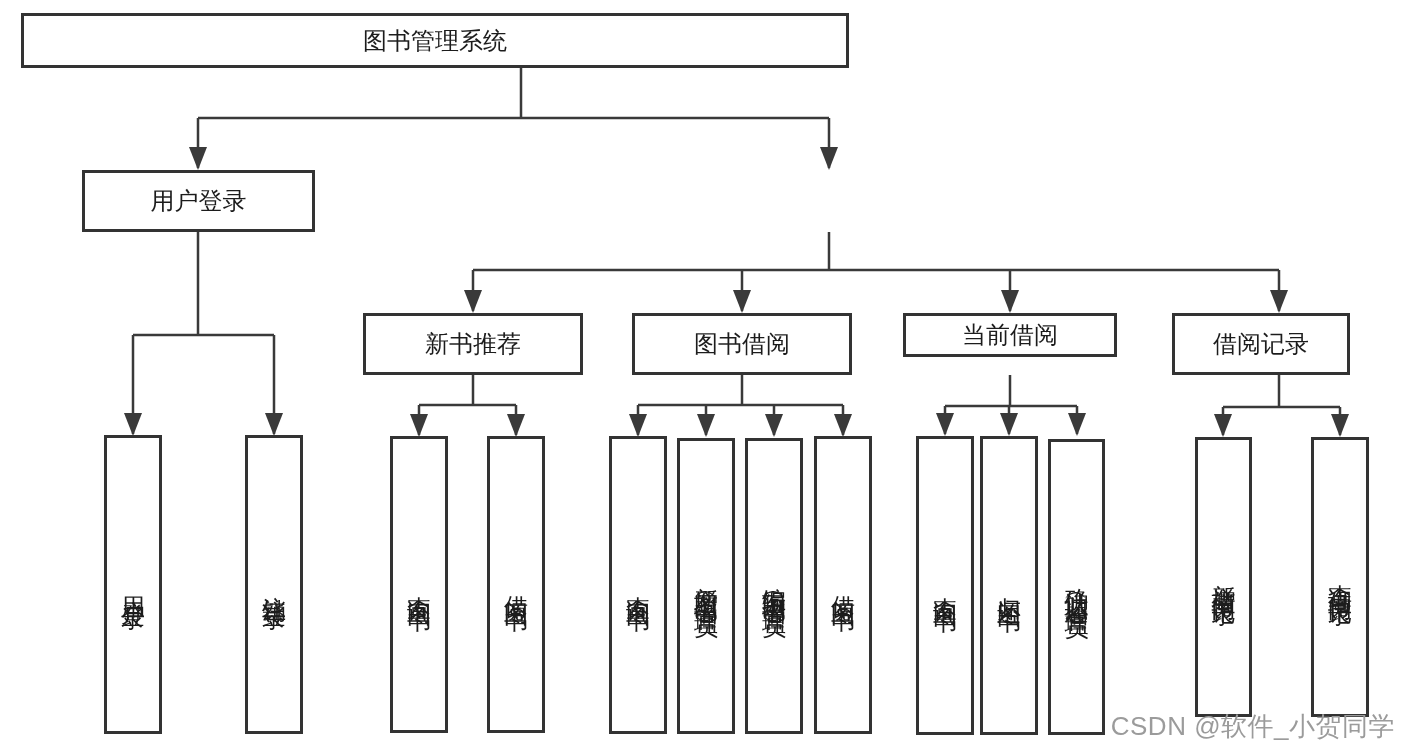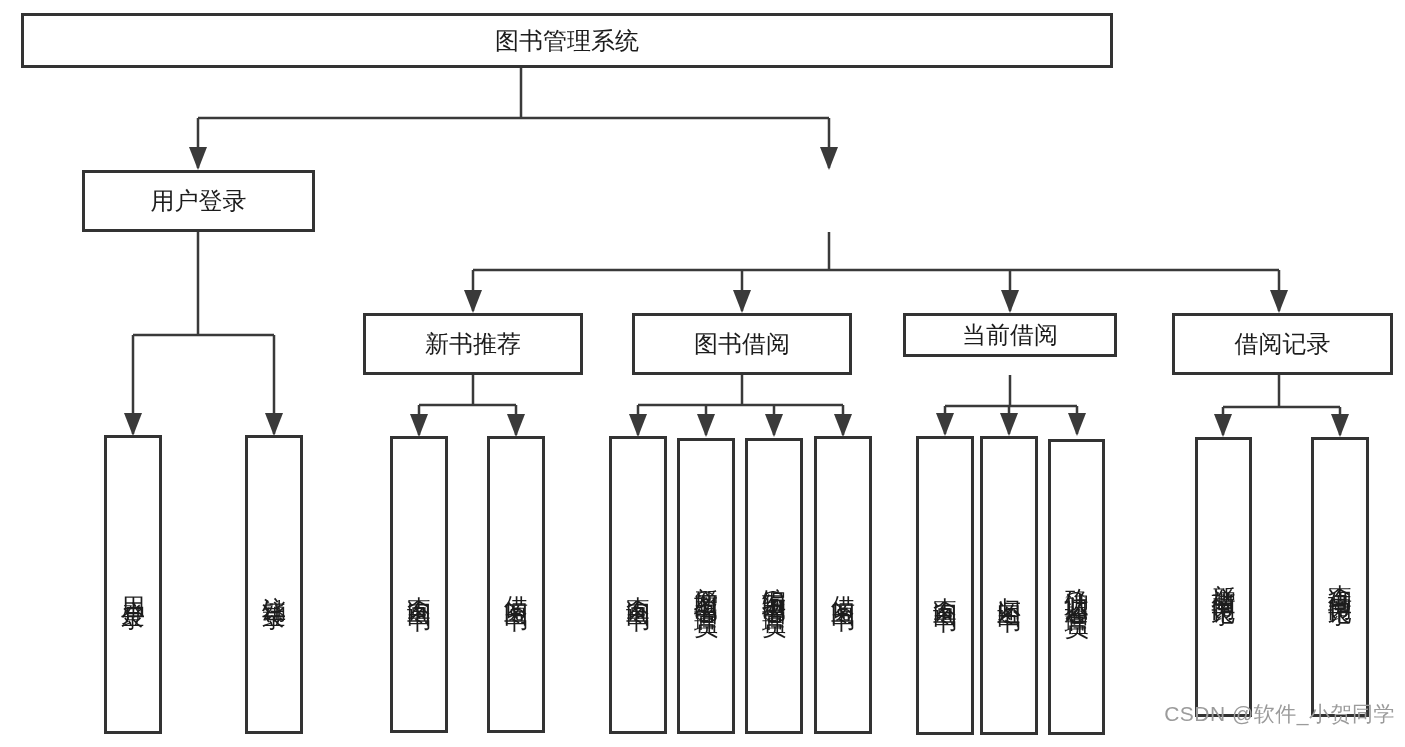--- a/index.html
+++ b/index.html
@@ -40,22 +40,22 @@
   }
   .node.v span{
     writing-mode:vertical-rl;
     text-orientation:mixed;
     letter-spacing:4px;
     line-height:1;
   }
   #watermark{
     position:absolute;
     right:10px;
-    bottom:19px;
-    font-size:21px;
+    bottom:3px;
+    font-size:26px;
     color:var(--wm,#9b9b9b);
     letter-spacing:0.5px;
   }
 </style>
 </head>
 <body>
 
 <div id="canvas">
 
   <svg id="connectors" viewBox="0 0 1405 747">
@@ -87,38 +87,38 @@
     <path d="M1010 375 V406 M945 406 H1077 M945 406 V434 M1009 406 V434 M1077 406 V434"></path>
     <polygon points="945,436 936,413 954,413"></polygon>
     <polygon points="1009,436 1000,413 1018,413"></polygon>
     <polygon points="1077,436 1068,413 1086,413"></polygon>
 
     <path d="M1279 375 V407 M1223 407 H1340 M1223 407 V435 M1340 407 V435"></path>
     <polygon points="1223,437 1214,414 1232,414"></polygon>
     <polygon points="1340,437 1331,414 1349,414"></polygon>
   </svg>
 
-  <div class="node" style="left:21px;top:13px;width:1092px;height:55px">
+  <div class="node" style="left:21px;top:13px;width:828px;height:55px">
     <span>图书管理系统</span>
   </div>
 
   <div class="node" style="left:82px;top:170px;width:233px;height:62px">
     <span>用户登录</span>
   </div>
 
   <div class="node" style="left:363px;top:313px;width:220px;height:62px">
     <span>新书推荐</span>
   </div>
   <div class="node" style="left:632px;top:313px;width:220px;height:62px">
     <span>图书借阅</span>
   </div>
   <div class="node" style="left:903px;top:313px;width:214px;height:44px">
     <span>当前借阅</span>
   </div>
-  <div class="node" style="left:1172px;top:313px;width:221px;height:62px">
+  <div class="node" style="left:1172px;top:313px;width:178px;height:62px">
     <span>借阅记录</span>
   </div>
 
   <div class="node v" style="left:104px;top:435px;width:58px;height:299px">
     <span>用户登录</span>
   </div>
   <div class="node v" style="left:245px;top:435px;width:58px;height:299px">
     <span>注销登录</span>
   </div>
 

